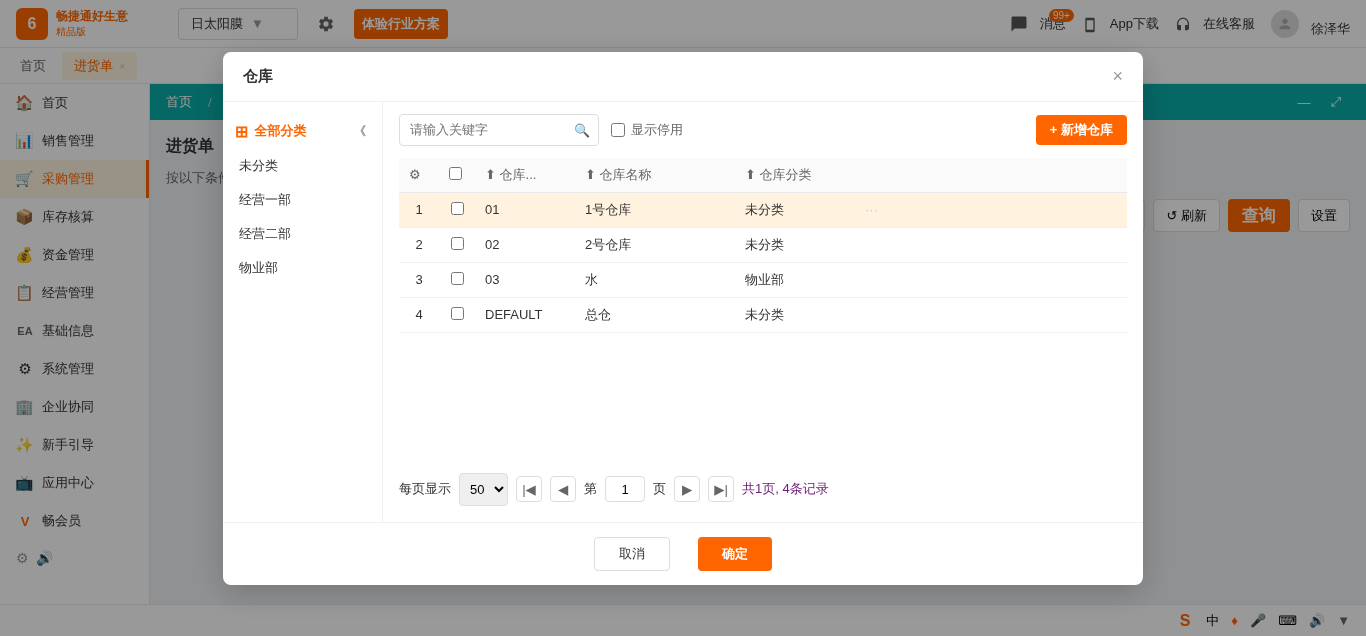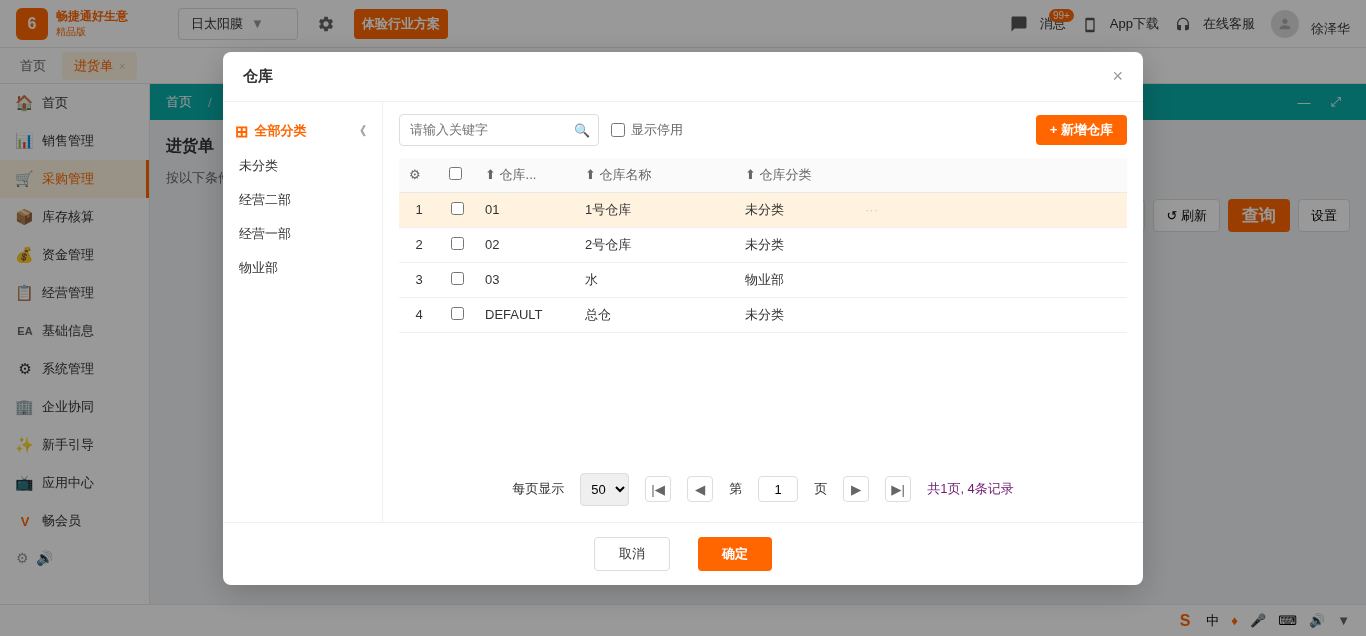--- a/index.html
+++ b/index.html
@@ -70,21 +70,21 @@
     .data-table th { background: #fafafa; border-bottom: 1px solid #e8e8e8; padding: 8px 10px; text-align: left; color: #666; font-weight: normal; }
     .data-table td { padding: 8px 10px; border-bottom: 1px solid #f0f0f0; color: #333; }
     .data-table tr.selected td { background: #fff3e0; }
     .col-check { width: 36px; text-align: center; }
     .col-gear { width: 40px; text-align: center; }
     .col-code { width: 100px; }
     .col-name { width: 160px; }
     .col-cat { width: 120px; }
 
     
-    .pagination { display: flex; align-items: center; justify-content: center; gap: 16px; padding: 12px 0 4px; font-size: 13px; color: #333; margin-top: auto; }
+    .pagination { display: flex; align-items: center; gap: 8px; padding: 12px 0 4px; font-size: 13px; color: #333; margin-top: auto; }
     .page-size-select { height: 33px; border: 1px solid #ddd; border-radius: 4px; padding: 0 6px; font-size: 13px; }
     .page-btn { width: 26px; height: 26px; border: 1px solid #ddd; border-radius: 4px; background: #fff; cursor: pointer; display: flex; align-items: center; justify-content: center; color: #666; }
     .page-input { width: 40px; height: 26px; border: 1px solid #ddd; border-radius: 4px; text-align: center; font-size: 13px; }
     .page-info { color: #701a75; }
 
     
     .modal-footer { display: flex; justify-content: center; gap: 16px; padding: 14px 20px; border-top: 1px solid #f0f0f0; }
     .cancel-btn { padding: 7px 24px; border: 1px solid #ddd; border-radius: 4px; background: #fff; color: #333; font-size: 13px; cursor: pointer; }
     .confirm-btn { padding: 7px 24px; border: none; border-radius: 4px; background: #f60; color: #fff; font-size: 13px; cursor: pointer; font-weight: bold; margin-left: 12px; }
 
@@ -260,24 +260,24 @@
       <div class="cat-sidebar">
         <div class="cat-header">
           <span style="font-size:16px;">⊞</span>
           <span>全部分类</span>
           <span class="cat-collapse">《</span>
         </div>
         <div class="cat-item">
           <span>未分类</span>
         </div>
         <div class="cat-item">
+          <span>经营一部</span>
+        </div>
+        <div class="cat-item">
           <span>经营二部</span>
-        </div>
-        <div class="cat-item">
-          <span>经营一部</span>
         </div>
         <div class="cat-item">
           <span>物业部</span>
         </div>
       </div>
 
       <div class="table-area">
 
         <div class="table-toolbar">
           <div class="search-wrap">

